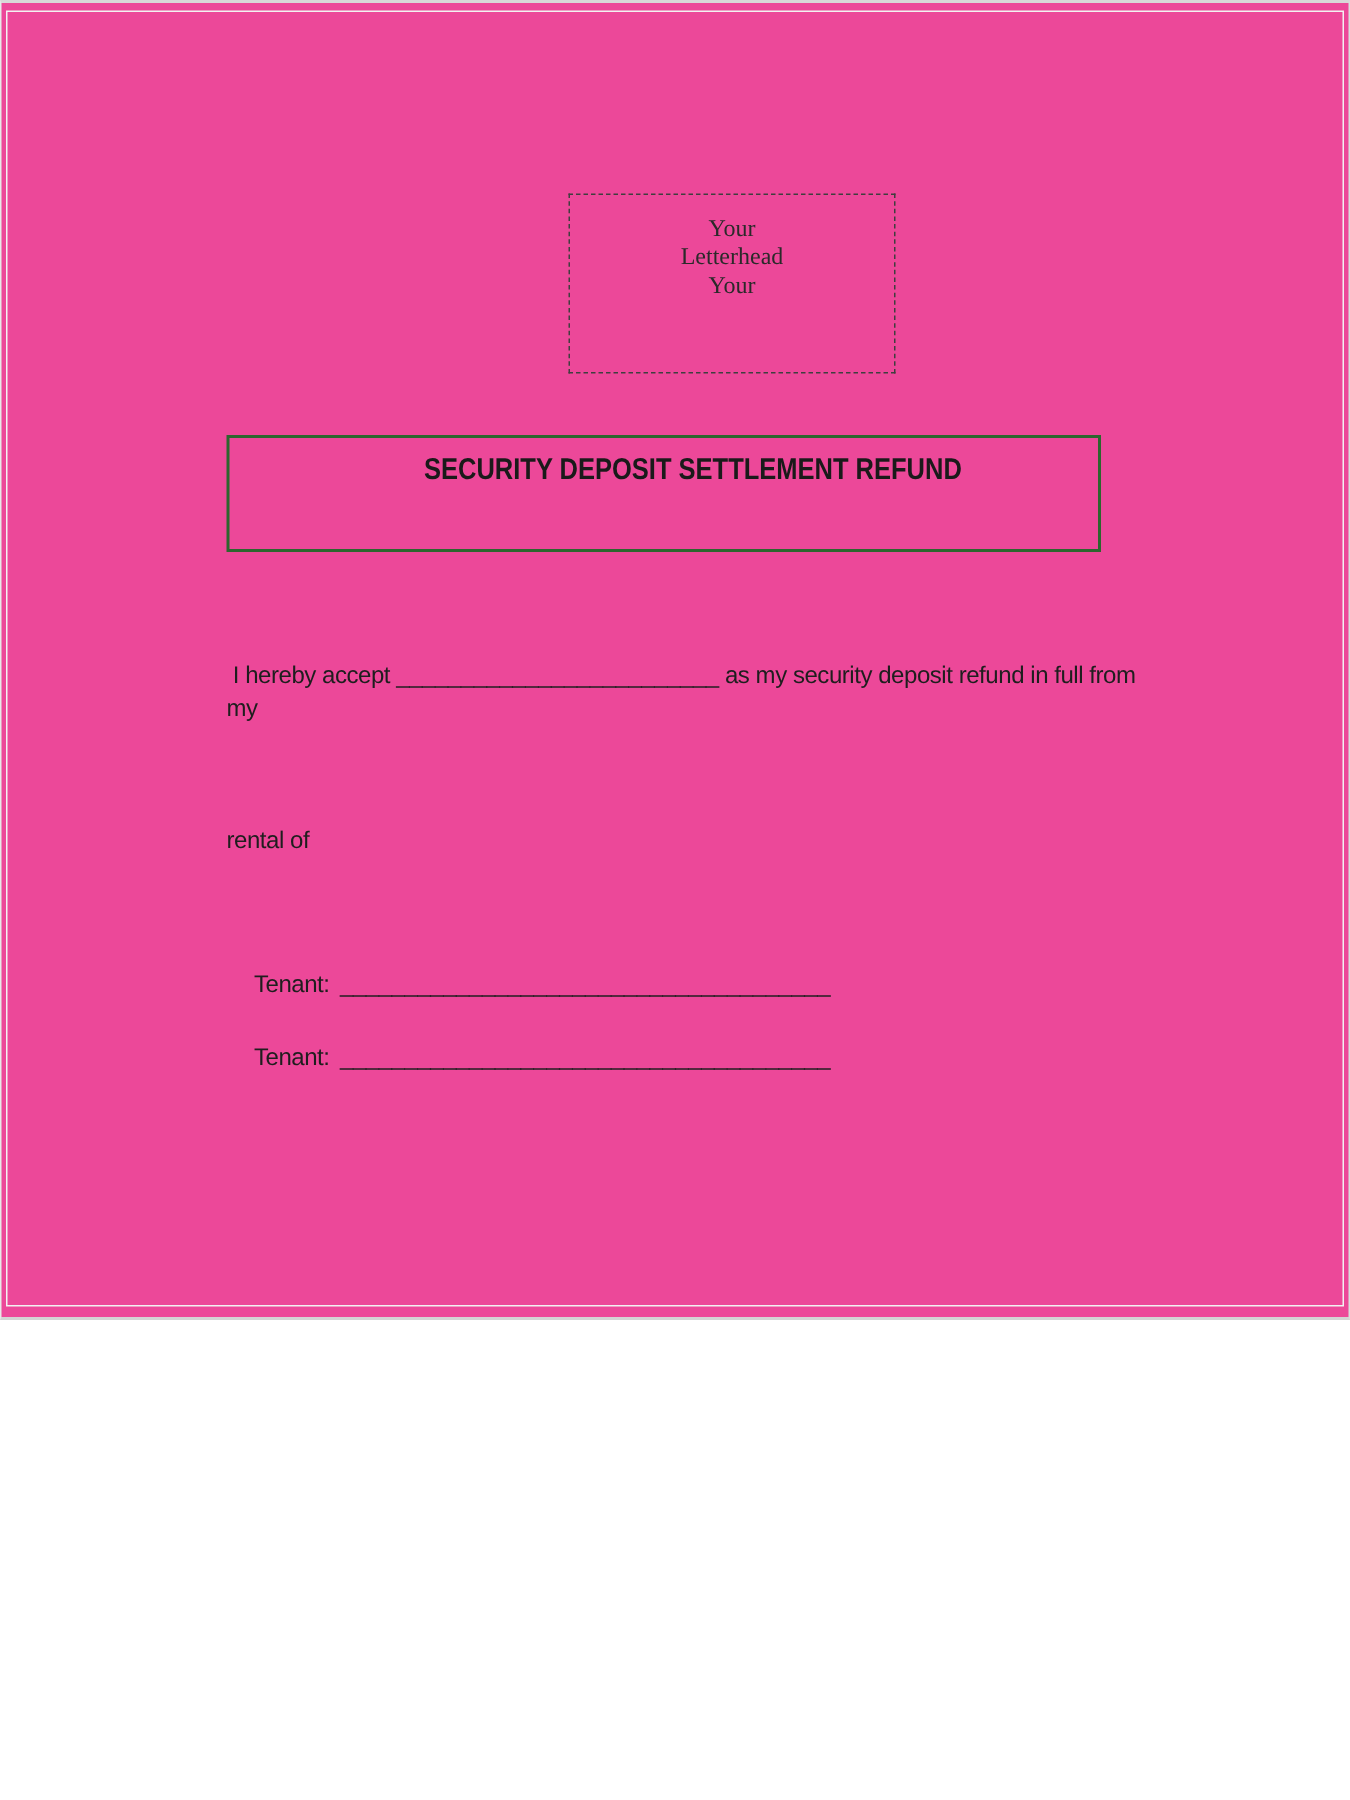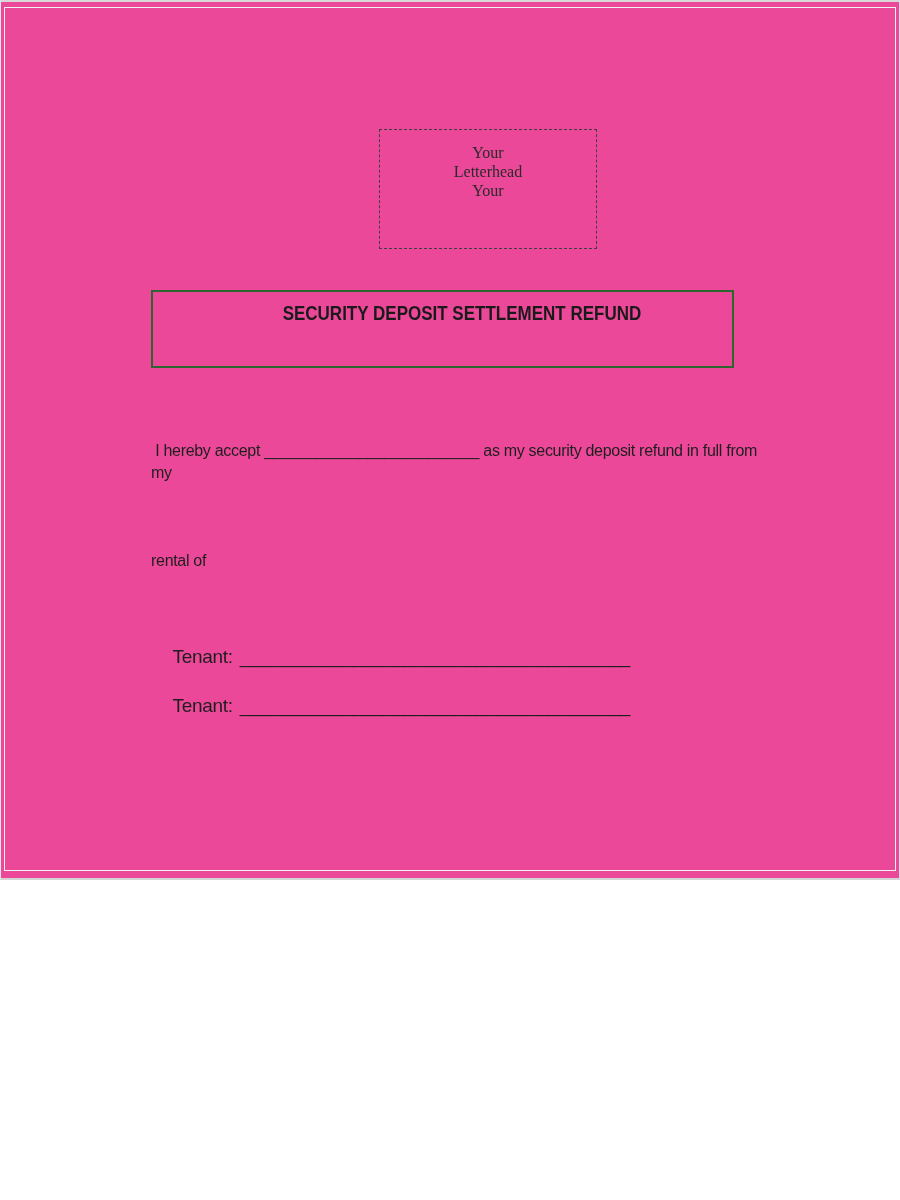--- a/index.html
+++ b/index.html
@@ -82,21 +82,21 @@
   }
   .bodyline {
     white-space: pre;
   }
   .p1 { top: 438px; }
   .p2 { top: 500px; margin-top: 48px; }
   .tenant-row {
     position: absolute;
     left: 152px;
     color: #1e1e1e;
-    font-size: 19px;
+    font-size: 16px;
     line-height: 22px;
     letter-spacing: -0.3px;
     white-space: pre;
   }
   .t1 { top: 622px; }
   .t2 { top: 671px; }
   .tenant-blank { margin-left: 7px; white-space: pre; }
 </style>
 </head>
 <body>

